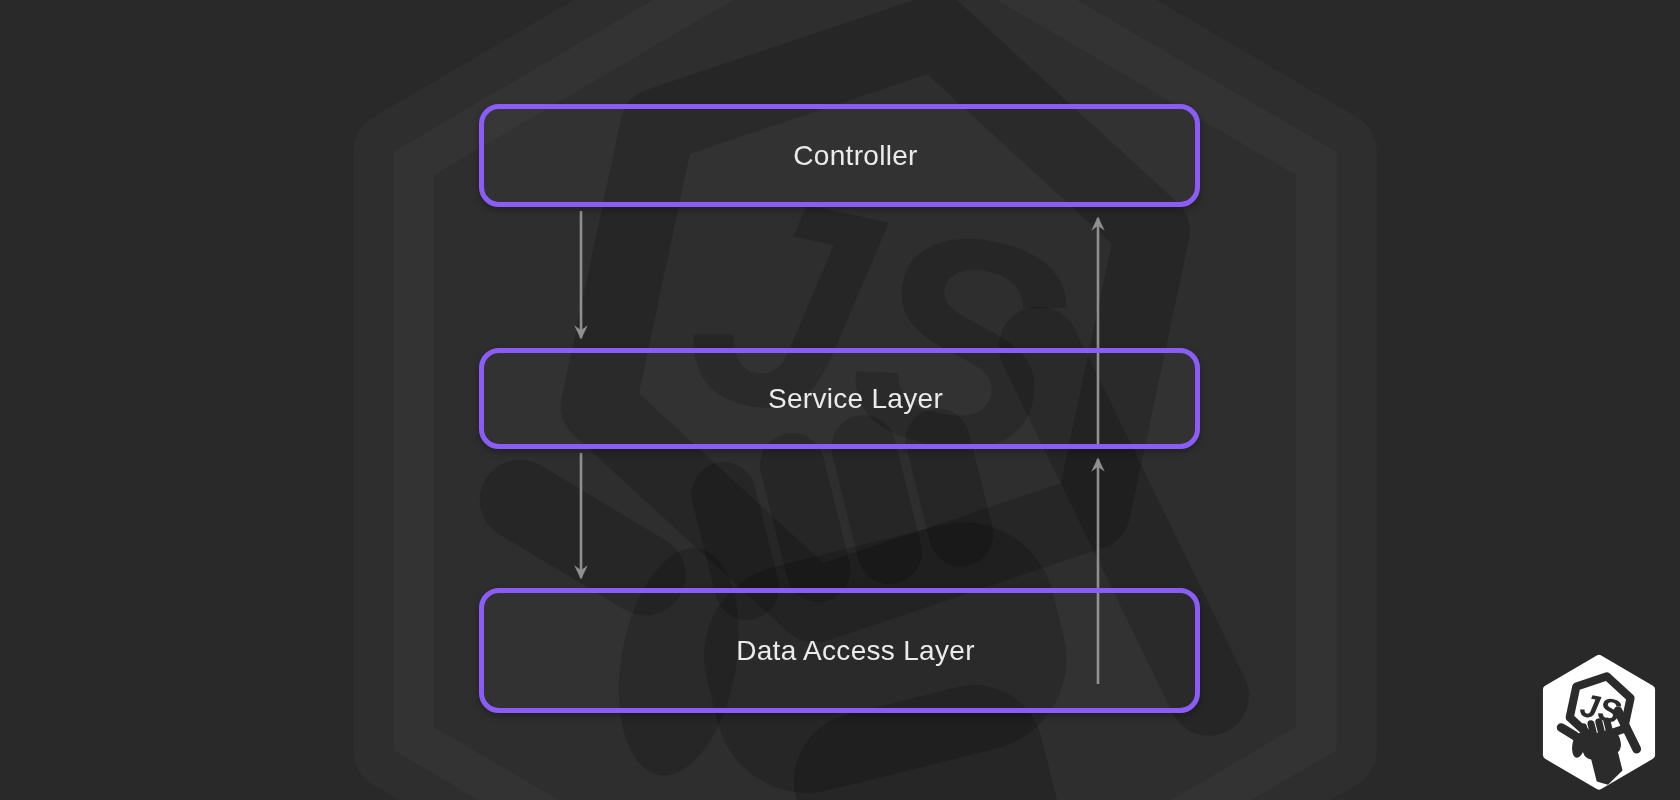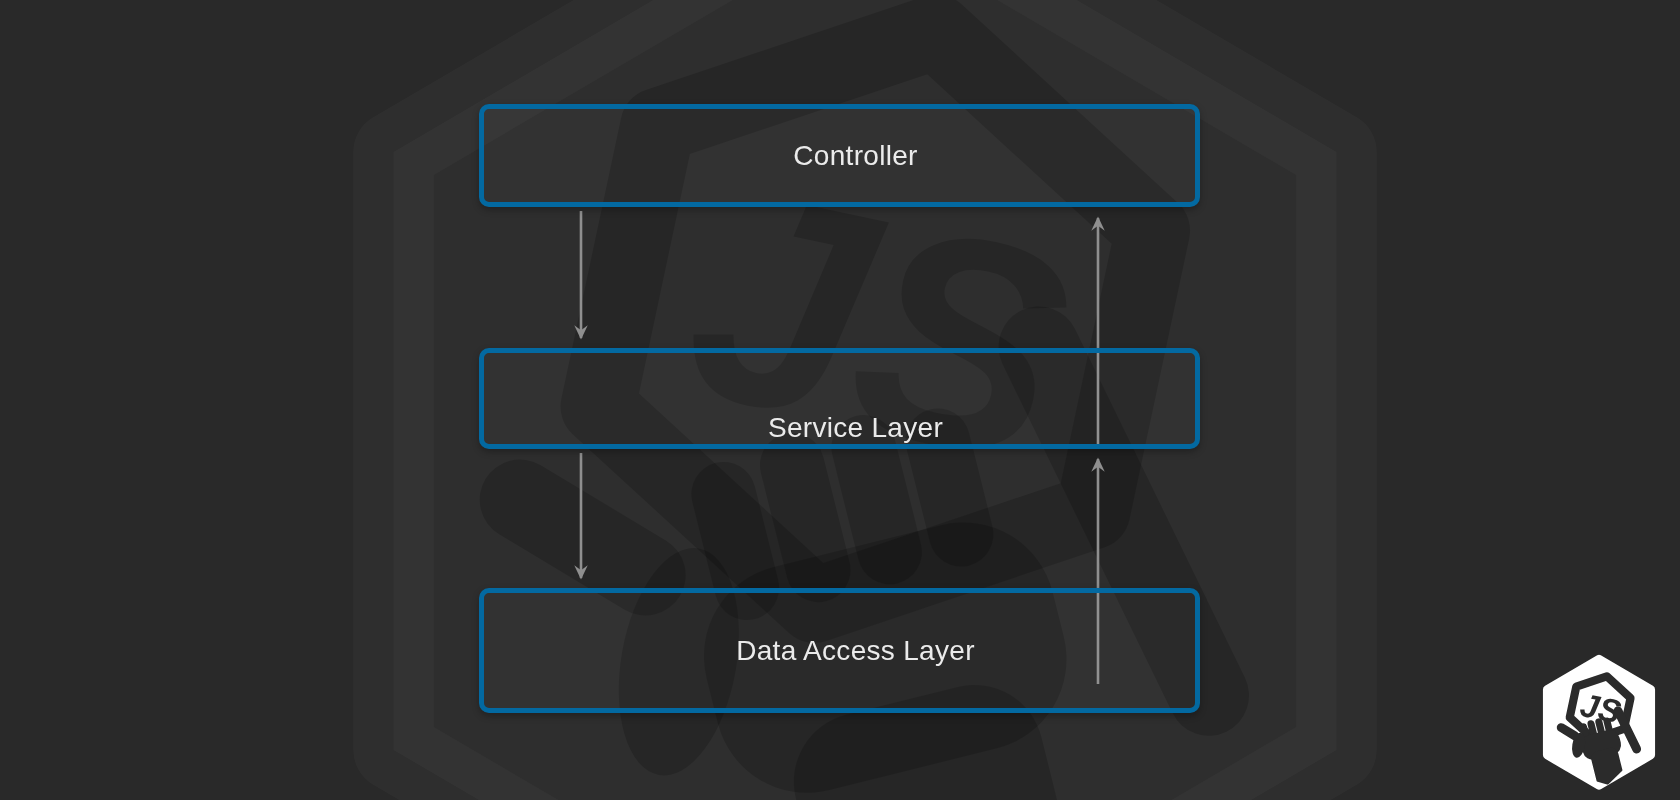--- a/index.html
+++ b/index.html
@@ -16,32 +16,32 @@
     width:1150px; height:1265px;
     --hexfill: rgba(255,255,255,0.028);
     --ink: rgba(0,0,0,0.17);
     pointer-events:none;
   }
   .node {
     position:absolute;
     left:479px;
     width:721px;
     box-sizing:border-box;
-    border:5px solid #0369a1;
-    border-radius:10px;
+    border:5px solid #8b5cf6;
+    border-radius:20px;
     background:rgba(255,255,255,0.02);
     box-shadow:0 3px 7px rgba(0,0,0,0.28);
     display:flex; align-items:center; justify-content:center;
     color:#ebebeb;
     font-size:28px;
     letter-spacing:0.3px;
     padding-left:32px;
   }
   .node-controller { top:104px; height:103px; }
-  .node-service    { top:348px; height:101px;align-items:flex-end; }
+  .node-service    { top:348px; height:101px; }
   .node-data       { top:588px; height:125px; }
   .arrow-layer {
     position:absolute; left:0; top:0;
     width:1680px; height:800px;
     pointer-events:none;
   }
   .logo-badge {
     position:absolute;
     left:1536px; top:654px;
     width:126px; height:139px;

